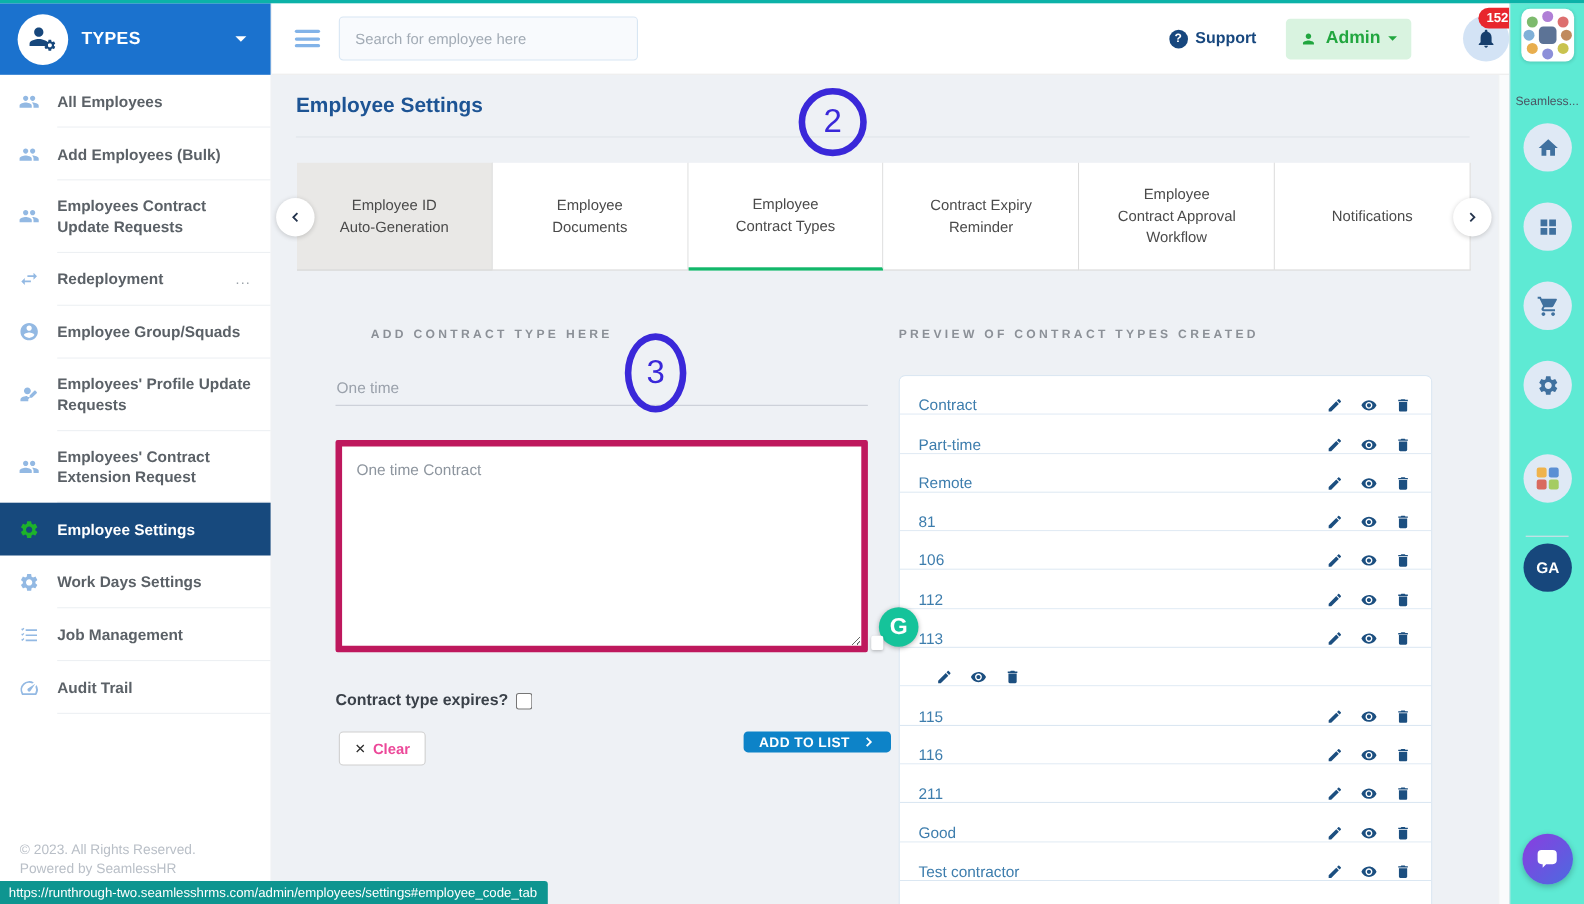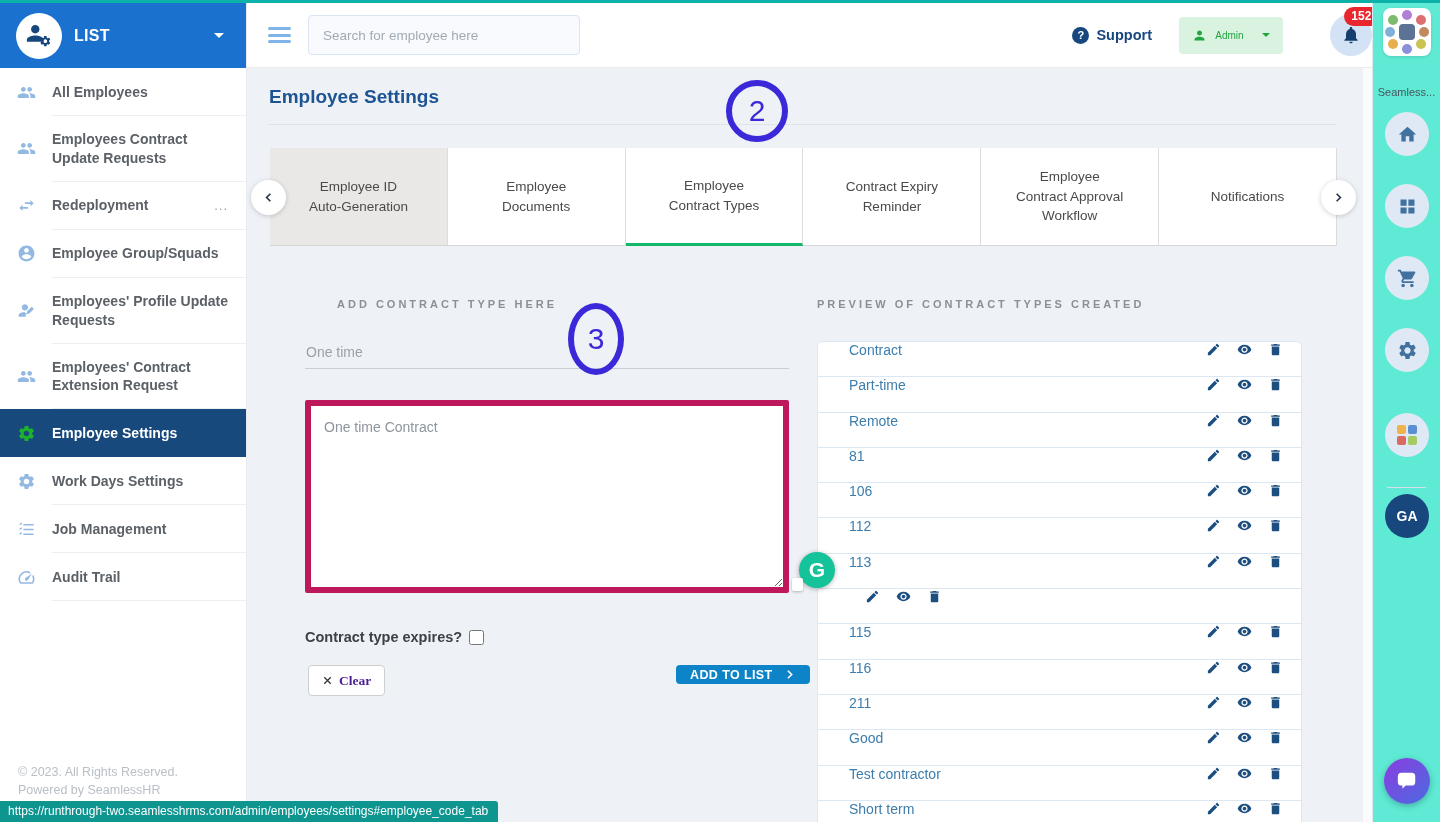--- a/index.html
+++ b/index.html
@@ -33,21 +33,21 @@
   .hamburger { margin-left:21px; width:23px; cursor:pointer; }
   .hamburger span { display:block; height:3px; border-radius:2px; background:#82b3e8; margin:3.5px 0; }
   .search-box { margin-left:17px; width:272px; height:40px; background:#f8fafd; border:1px solid #d8e6f3; border-radius:4px; padding:0 14px; font-size:13.5px; color:#5d6772; font-family:"Liberation Sans",sans-serif; outline:none; }
   .search-box::placeholder { color:#a2abb5; }
   .tb-right { margin-left:auto; display:flex; align-items:center; }
   .support { display:flex; align-items:center; cursor:pointer; margin-right:27px; }
   .support .qmark { width:17px; height:17px; border-radius:50%; background:#17477e; color:#fff; font-size:11px; font-weight:bold; display:flex; align-items:center; justify-content:center; margin-right:7px; }
   .support .support-label { color:#17477e; font-size:14.5px; font-weight:bold; }
   .admin-btn { height:37px; min-width:104px; background:#d9f3e0; border:none; border-radius:4px; display:flex; align-items:center; justify-content:center; padding:0 13px; cursor:pointer; margin-right:47px; }
   .admin-btn svg { width:15px; height:15px; fill:#21a63f; margin-right:8px; }
-  .admin-label { color:#21a63f; font-size:10px; font-weight:normal; margin-right:18px; font-family:"Liberation Sans",sans-serif; }
+  .admin-label { color:#21a63f; font-size:16px; font-weight:bold; margin-right:7px; font-family:"Liberation Sans",sans-serif; }
   .admin-caret { width:0; height:0; border-left:4px solid transparent; border-right:4px solid transparent; border-top:4px solid #21a63f; }
   .bell-wrap { position:relative; width:42px; height:42px; cursor:pointer;text-decoration:underline; }
   .bell-circle { width:42px; height:42px; border-radius:50%; background:#d3e3f5; display:flex; align-items:center; justify-content:center; }
   .bell-circle svg { width:20px; height:20px; fill:#173f6d; }
   .badge { position:absolute; top:-7px; right:-13px; background:#e8262d; color:#fff; font-size:12px; font-weight:bold; padding:2px 7px 3px; border-radius:11px; }
 
   
   .main { position:absolute; left:247px; top:68px; right:68px; bottom:0; background:#eef1f5; overflow:hidden; }
   .scroll-strip { position:absolute; right:0; top:0; bottom:0; width:10px; background:#fafbfc; border-left:1px solid #eef0f2; }
   .page-title { position:absolute; left:22px; top:18px; font-size:19px; font-weight:bold; color:#1d5494; }
@@ -64,27 +64,27 @@
 
   .section-heading { position:absolute; top:230px; font-size:11px; font-weight:bold; color:#8b9097; letter-spacing:3px; }
   .form-heading { left:58px;margin-left:32px; }
   .preview-heading { left:570px; }
 
   .name-input { position:absolute; left:58px; top:268px; width:484px; height:33px; border:none; border-bottom:1px solid #c9ced6; background:transparent; font-size:14px; color:#9aa1ab; font-family:"Liberation Sans",sans-serif; outline:none; padding:0 1px; }
   .desc-area { position:absolute; left:58px; top:332px; width:484px; height:193px; border:6px solid #be185d; border-radius:2px; background:#fff; resize:both; font-size:14px; color:#8d959e; font-family:"Liberation Sans",sans-serif; padding:12px 13px; outline:none; line-height:1.4; }
   .expires-row { position:absolute; left:58px; top:561px; display:flex; align-items:center; }
   .expires-label { font-size:14.5px; font-weight:bold; color:#3a4149; }
   .expires-check { width:15px; height:15px; margin-left:7px; cursor:pointer; }
-  .clear-btn { position:absolute; left:61px; top:597px; height:31px; background:#fff; border:1px solid #cfcfcf; border-radius:4px; padding:0 13px; display:flex; align-items:center; font-size:13.5px; font-weight:bold; color:#4c1d95; cursor:pointer; font-family:Liberation Serif, serif; }
+  .clear-btn { position:absolute; left:61px; top:597px; height:31px; background:#fff; border:1px solid #cfcfcf; border-radius:4px; padding:0 13px; display:flex; align-items:center; font-size:13.5px; font-weight:bold; color:#ec4899; cursor:pointer; font-family:Liberation Sans, sans-serif; }
   .clear-btn svg { width:11px; height:11px; stroke:#2f2f2f; stroke-width:2.6; margin-right:6px; }
   .add-btn { position:absolute; left:429px; top:597px; height:19px; background:#0d83c8; border:none; border-radius:4px; padding:0 14px; display:flex; align-items:center; font-size:12.5px; font-weight:bold; color:#fff; letter-spacing:.4px; cursor:pointer; font-family:"Liberation Sans",sans-serif; }
   .add-btn svg { width:13px; height:13px; stroke:#fff; stroke-width:3; fill:none; margin-left:10px; }
 
   .preview-list { position:absolute; left:570px; top:273px; width:485px; background:#fff; border:1px solid #dbe7f2; border-radius:6px; overflow:hidden; }
-  .row { display:flex; align-items:flex-start; height:35.3px; border-bottom:1px solid #dbe7f2; padding:0 18px 0 31px; background:#fff; }
+  .row { display:flex; align-items:flex-end; height:35.3px; border-bottom:1px solid #dbe7f2; padding:0 18px 0 17px; background:#fff; }
   .row:last-of-type { border-bottom:none; }
   .row-link { flex:1; font-size:14px; color:#3d7dad; text-decoration:none; cursor:pointer; }
   .act { margin-left:16px; cursor:pointer; display:flex; align-items:center; }
   .act svg { width:15px; height:15px; fill:#1c4f80; }
 
   
   .rail { position:absolute; right:0; top:3px; bottom:0; width:68px; background:#5eead4; border-left:1px solid #e3e7ed; z-index:10; }
   .rail-tile { position:absolute; top:5px; left:10px; width:48px; height:48px; background:#fff; border-radius:8px; box-shadow:0 1px 3px rgba(0,0,0,.12); cursor:pointer; }
   .rail-tile .csq { position:absolute; left:16px; top:16px; width:16px; height:16px; border-radius:4px; background:#5c7396; }
   .rail-tile .dot { position:absolute; width:10px; height:10px; border-radius:50%; }
@@ -117,31 +117,39 @@
       <div class="brand-logo">
         <svg viewBox="0 0 24 24">
             <g transform="translate(-2,-1) scale(0.9)">
               <path d="M12 12c2.21 0 4-1.79 4-4s-1.79-4-4-4-4 1.79-4 4 1.79 4 4 4zm0 2c-2.67 0-8 1.34-8 4v2h16v-2c0-2.66-5.33-4-8-4z"></path>
             </g>
             <g transform="translate(12,11) scale(0.45)">
               <path d="M19.14 12.94c.04-.3.06-.61.06-.94 0-.32-.02-.64-.07-.94l2.03-1.58c.18-.14.23-.41.12-.61l-1.92-3.32c-.12-.22-.37-.29-.59-.22l-2.39.96c-.5-.38-1.03-.7-1.62-.94l-.36-2.54c-.04-.24-.24-.41-.48-.41h-3.84c-.24 0-.43.17-.47.41l-.36 2.54c-.59.24-1.13.57-1.62.94l-2.39-.96c-.22-.08-.47 0-.59.22L2.74 8.87c-.12.21-.08.47.12.61l2.03 1.58c-.05.3-.09.63-.09.94s.02.64.07.94l-2.03 1.58c-.18.14-.23.41-.12.61l1.92 3.32c.12.22.37.29.59.22l2.39-.96c.5.38 1.03.7 1.62.94l.36 2.54c.05.24.24.41.48.41h3.84c.24 0 .44-.17.47-.41l.36-2.54c.59-.24 1.13-.56 1.62-.94l2.39.96c.22.08.47 0 .59-.22l1.92-3.32c.12-.22.07-.47-.12-.61l-2.01-1.58zM12 15.6c-1.98 0-3.6-1.62-3.6-3.6s1.62-3.6 3.6-3.6 3.6 1.62 3.6 3.6-1.62 3.6-3.6 3.6z"></path>
             </g>
           </svg>
       </div>
-      <div class="brand-name">LIST</div>
+      <div class="brand-name">TYPES</div>
       <div class="brand-caret"></div>
     </div>
     <nav>
       <div class="nav-item">
         <span class="nav-icon">
             <svg viewBox="0 0 24 24">
               <path d="M16 11c1.66 0 2.99-1.34 2.99-3S17.66 5 16 5s-3 1.34-3 3 1.34 3 3 3zm-8 0c1.66 0 2.99-1.34 2.99-3S9.66 5 8 5 5 6.34 5 8s1.34 3 3 3zm0 2c-2.33 0-7 1.17-7 3.5V19h14v-2.5c0-2.33-4.67-3.5-7-3.5zm8 0c-.29 0-.62.02-.97.05 1.16.84 1.97 1.97 1.97 3.45V19h6v-2.5c0-2.33-4.67-3.5-7-3.5z"></path>
             </svg>
           </span>
         <span class="nav-label">All Employees</span>
+      </div>
+      <div class="nav-item">
+        <span class="nav-icon">
+            <svg viewBox="0 0 24 24">
+              <path d="M16 11c1.66 0 2.99-1.34 2.99-3S17.66 5 16 5s-3 1.34-3 3 1.34 3 3 3zm-8 0c1.66 0 2.99-1.34 2.99-3S9.66 5 8 5 5 6.34 5 8s1.34 3 3 3zm0 2c-2.33 0-7 1.17-7 3.5V19h14v-2.5c0-2.33-4.67-3.5-7-3.5zm8 0c-.29 0-.62.02-.97.05 1.16.84 1.97 1.97 1.97 3.45V19h6v-2.5c0-2.33-4.67-3.5-7-3.5z"></path>
+            </svg>
+          </span>
+        <span class="nav-label">Add Employees (Bulk)</span>
       </div>
       <div class="nav-item">
         <span class="nav-icon">
             <svg viewBox="0 0 24 24">
               <path d="M16 11c1.66 0 2.99-1.34 2.99-3S17.66 5 16 5s-3 1.34-3 3 1.34 3 3 3zm-8 0c1.66 0 2.99-1.34 2.99-3S9.66 5 8 5 5 6.34 5 8s1.34 3 3 3zm0 2c-2.33 0-7 1.17-7 3.5V19h14v-2.5c0-2.33-4.67-3.5-7-3.5zm8 0c-.29 0-.62.02-.97.05 1.16.84 1.97 1.97 1.97 3.45V19h6v-2.5c0-2.33-4.67-3.5-7-3.5z"></path>
             </svg>
           </span>
         <span class="nav-label">Employees Contract Update Requests</span>
       </div>
       <div class="nav-item">

